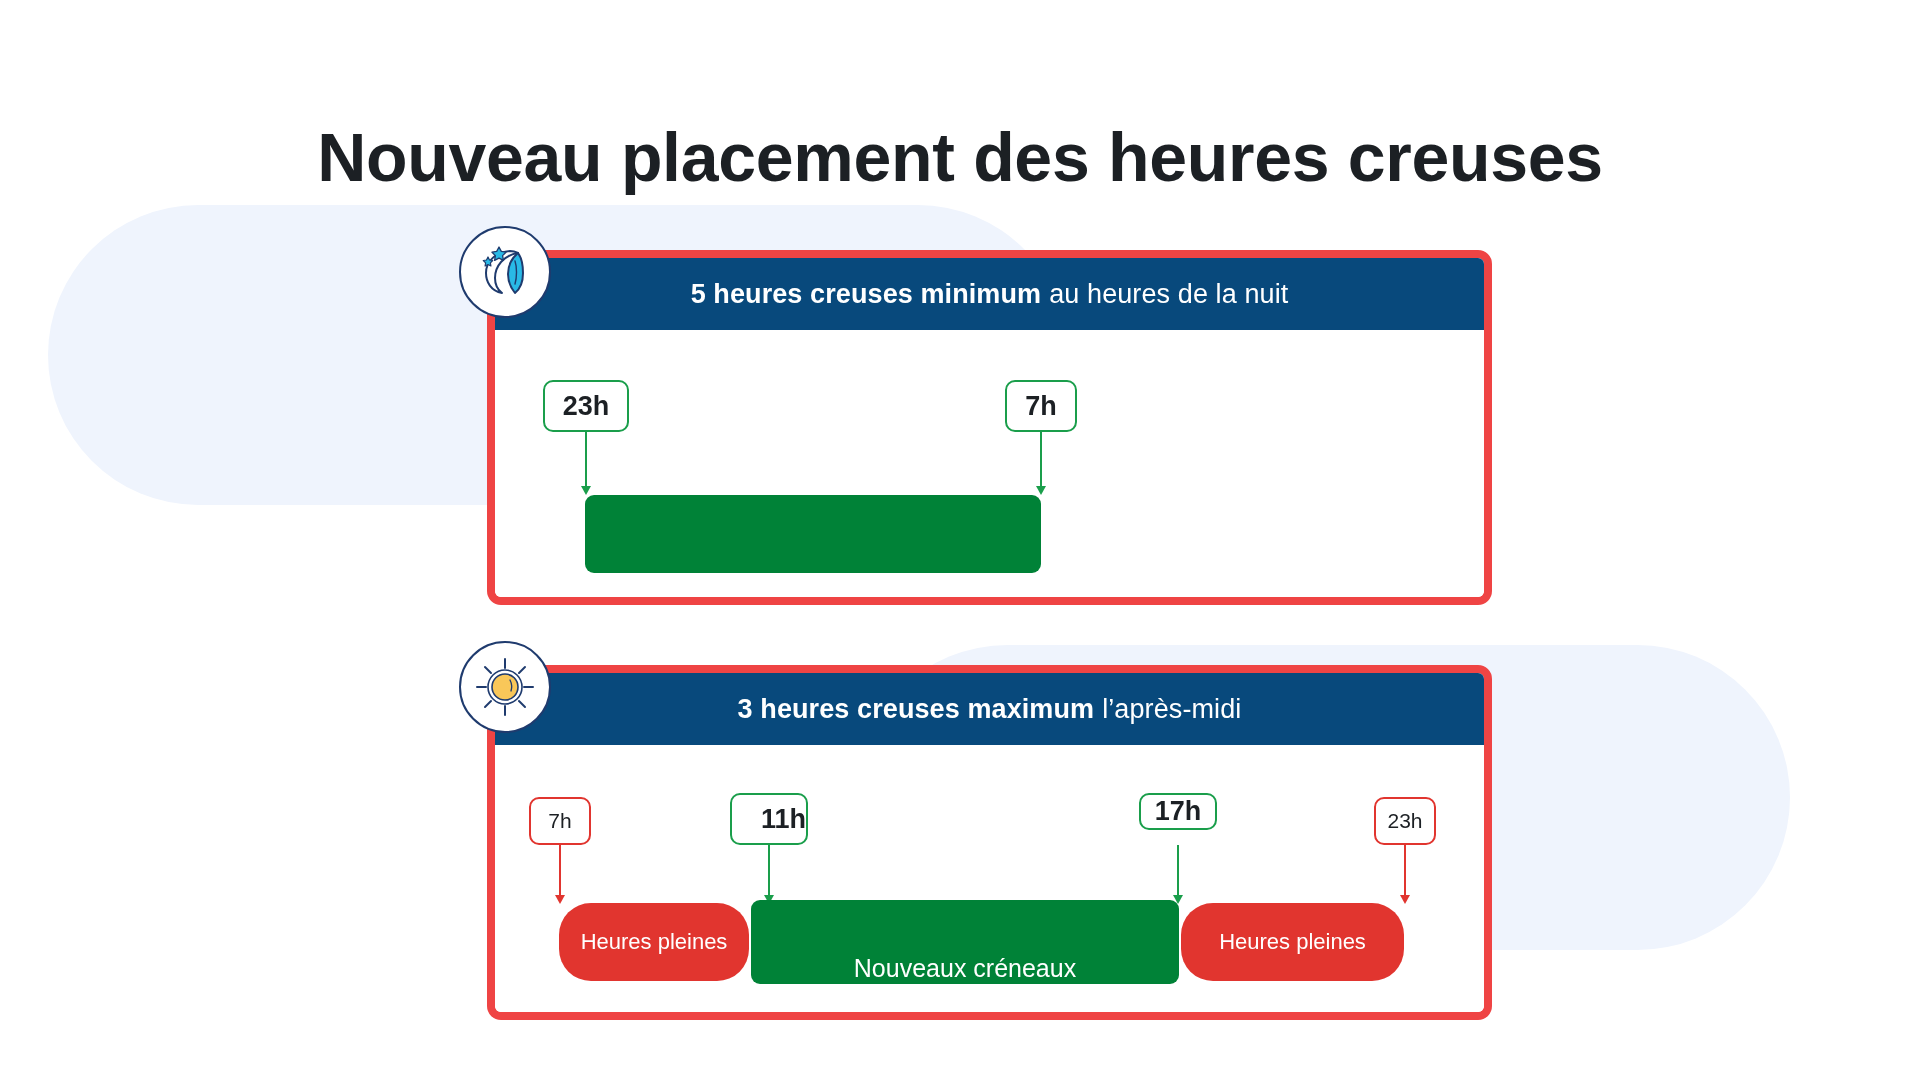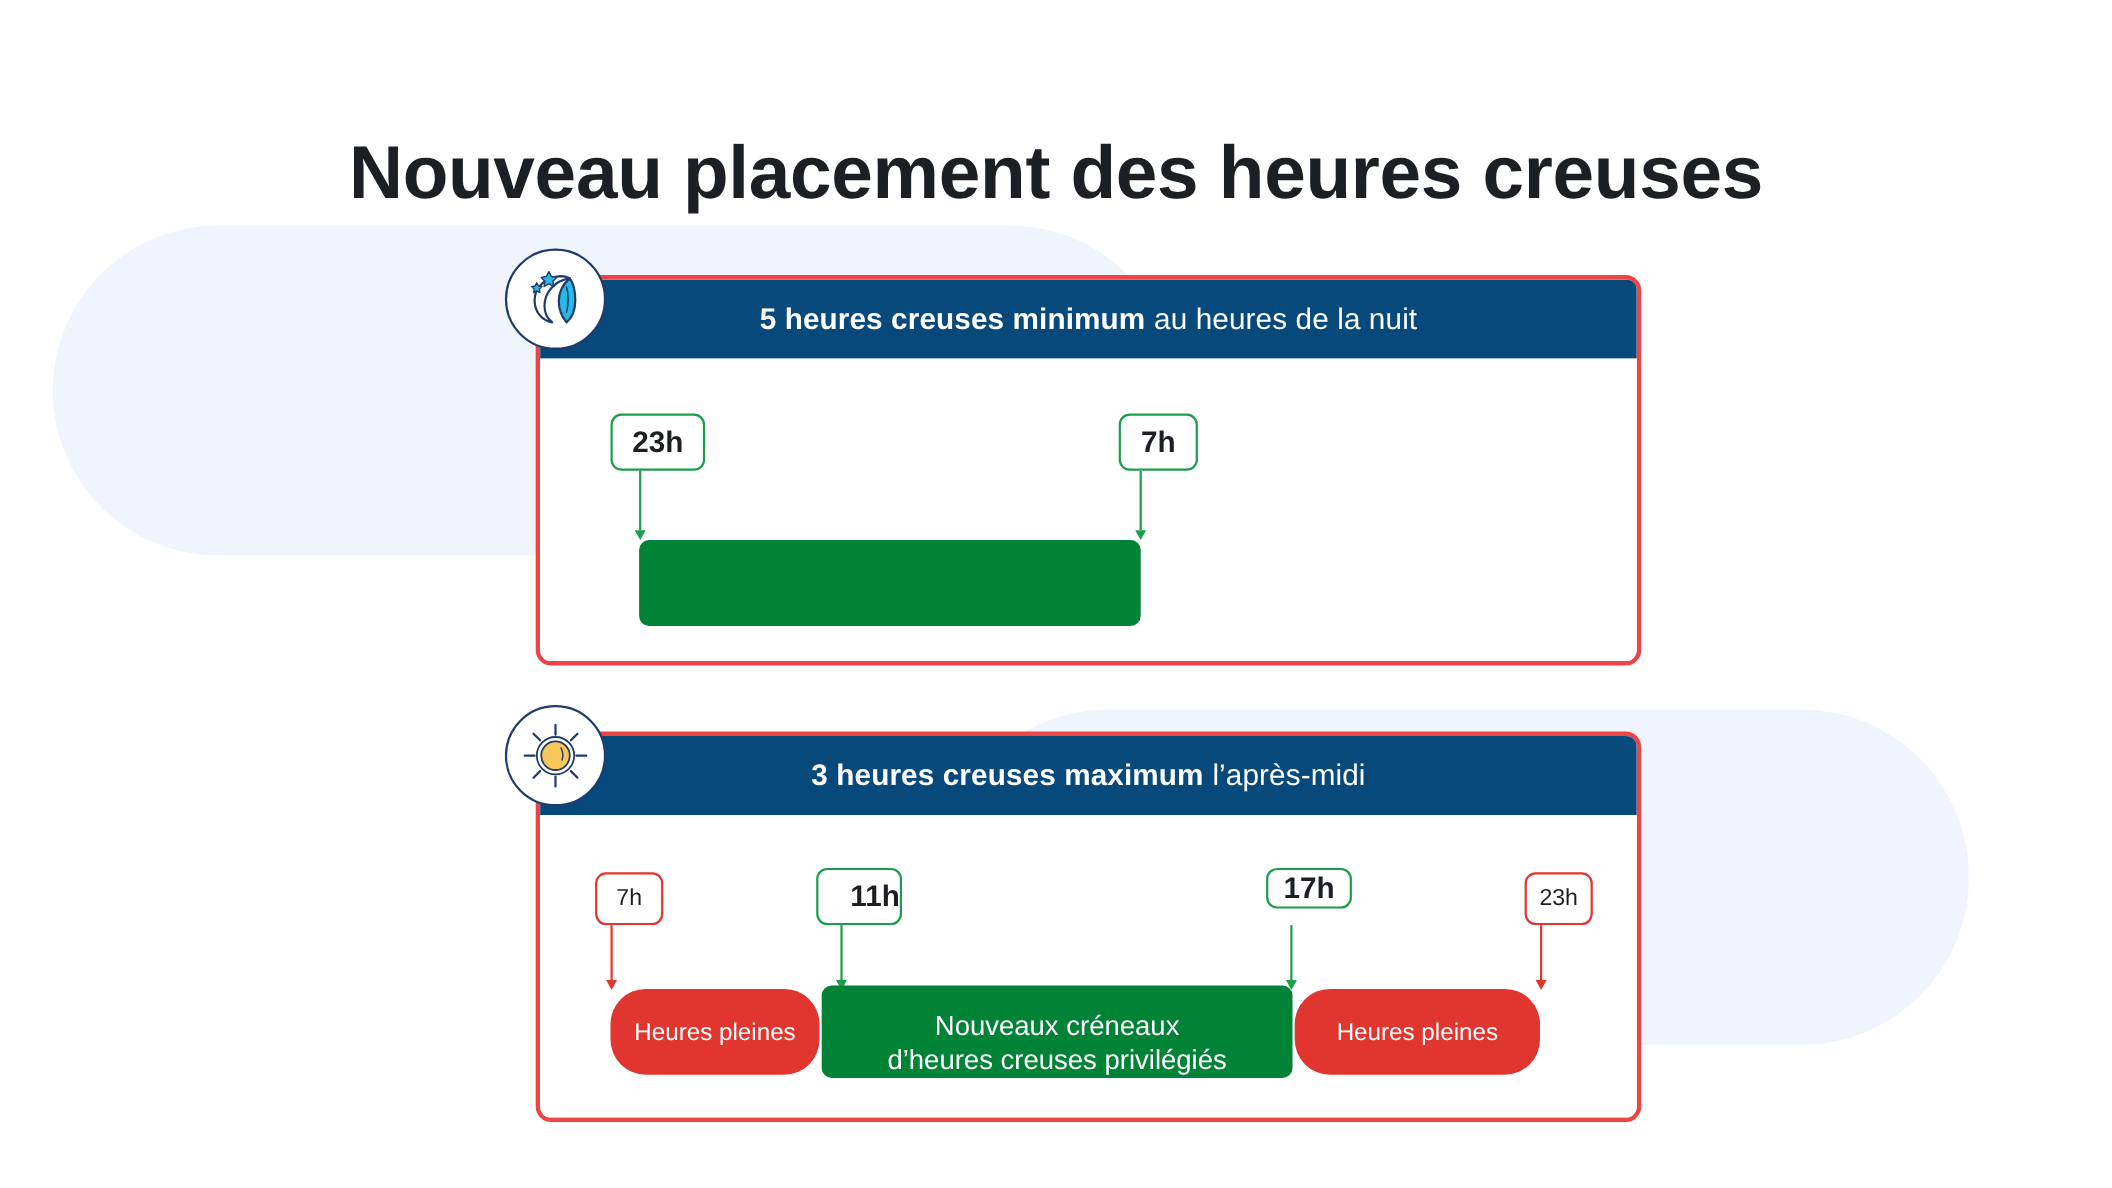--- a/index.html
+++ b/index.html
@@ -36,21 +36,21 @@
     color: #1C2024;
     letter-spacing: -0.3px;
     z-index: 5;
     margin-top: 40px;
   }
 
   
   .card {
     position: absolute;
     background: #ffffff;
-    border: 4px solid #ef4444;
+    border: 8px solid #ef4444;
     border-radius: 14px;
     box-sizing: border-box;
     z-index: 3;
     overflow: hidden;
   }
   #card-night { left: 487px; top: 250px; width: 1005px; height: 355px; }
   #card-day   { left: 487px; top: 665px; width: 1005px; height: 355px; }
 
   .card-header {
     height: 72px;
@@ -95,21 +95,20 @@
     position: absolute;
     background: #ffffff;
     border: 2px solid #1A9E4B;
     border-radius: 10px;
     display: flex;
     align-items: center;
     justify-content: center;
     color: #1C2024;
     box-sizing: border-box;
     z-index: 7;
-    margin-left: 16px;
   }
   .time-badge.red { border-color: #E1352F; }
   .time-badge.big   { font-size: 27px; font-weight: bold; }
   .time-badge.small { font-size: 21px; font-weight: 400; }
 
   .arrow {
     position: absolute;
     width: 2px;
     z-index: 6;
     background: #1A9E4B;
@@ -205,21 +204,20 @@
         <span>23h</span>
       </div>
       <div class="arrow red" style="left:909px; top:100px; height:50px;"></div>
 
       <div class="slot red" style="left:64px; top:158px; width:190px; height:78px;">
         <span>Heures pleines</span>
       </div>
 
       <div class="slot green wide" style="left:256px; top:155px; width:428px; height:84px; flex-direction:column;justify-content:flex-end;">
         <span>Nouveaux créneaux</span>
-        <span>d’heures creuses privilégiés</span>
       </div>
 
       <div class="slot red" style="left:686px; top:158px; width:223px; height:78px;">
         <span>Heures pleines</span>
       </div>
 
     </div>
   </div>
 </div>
 

